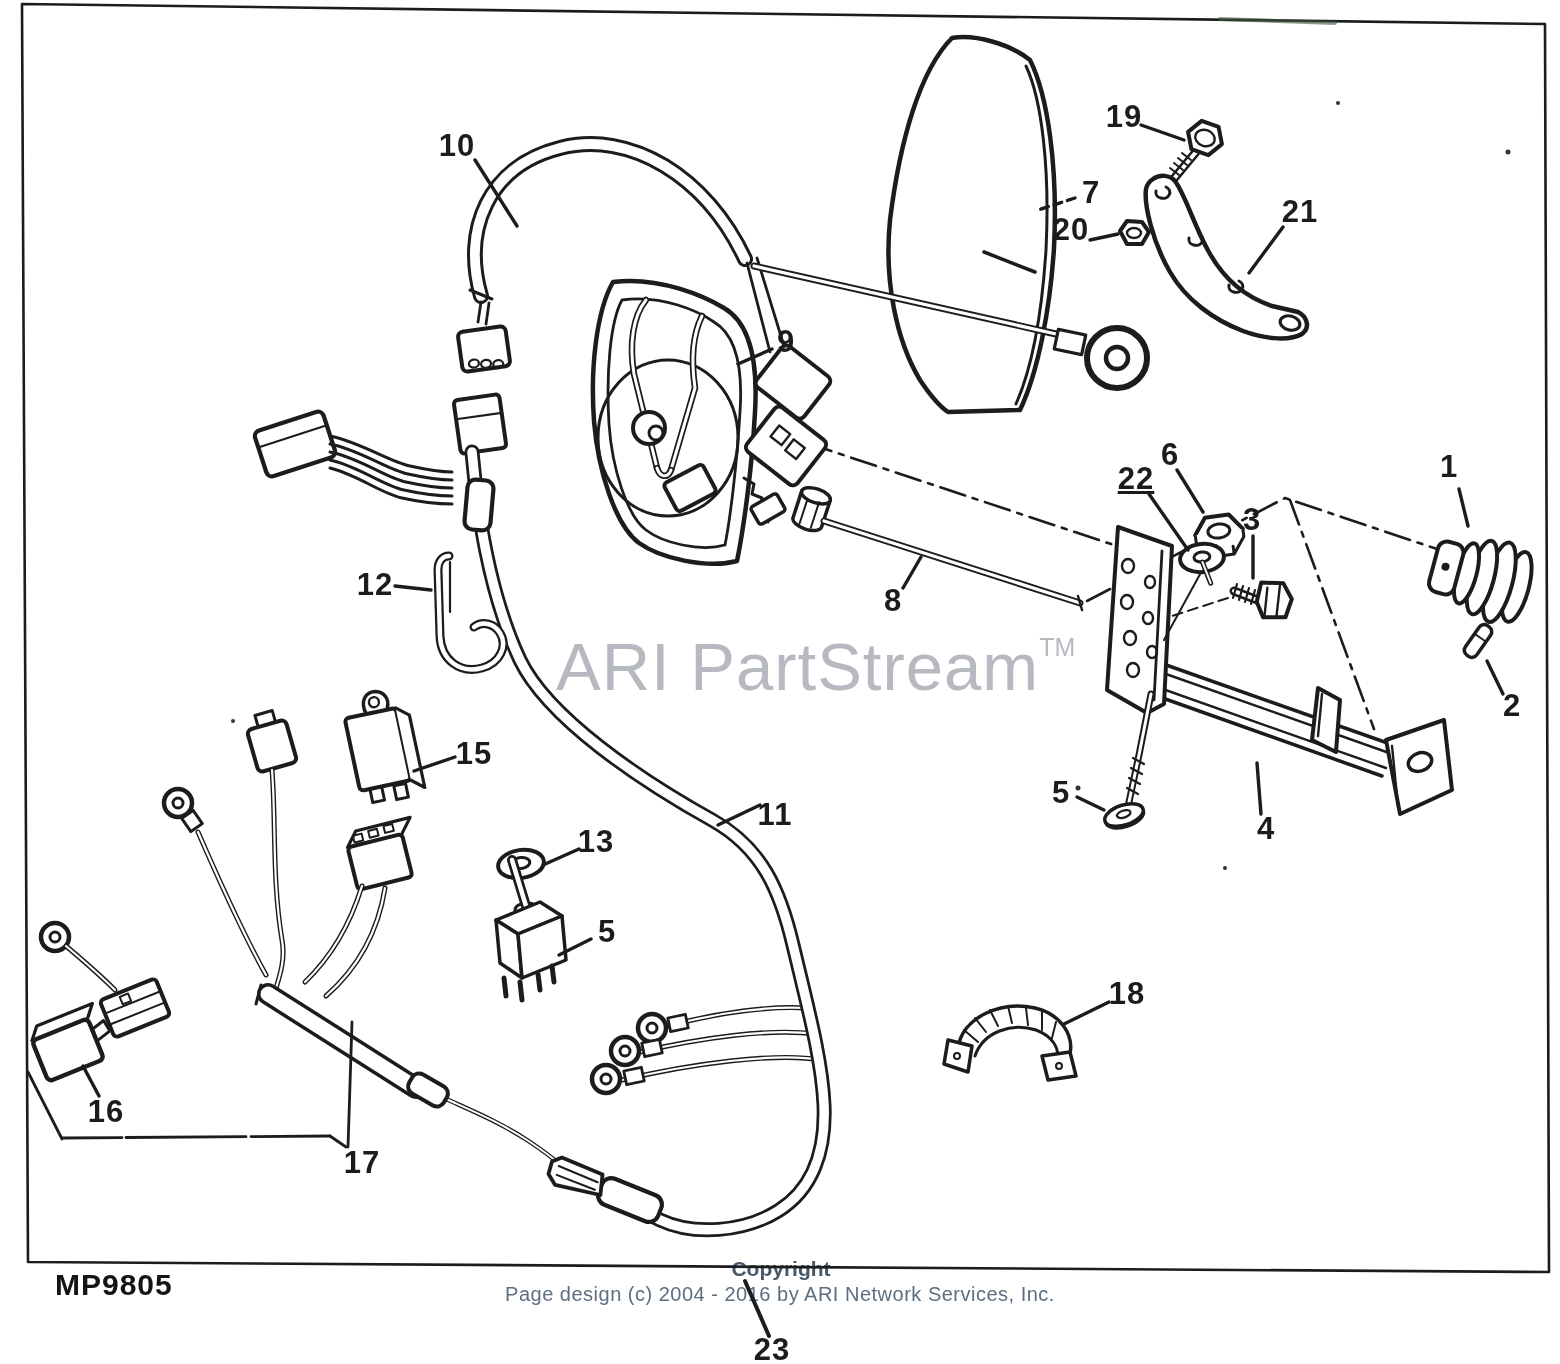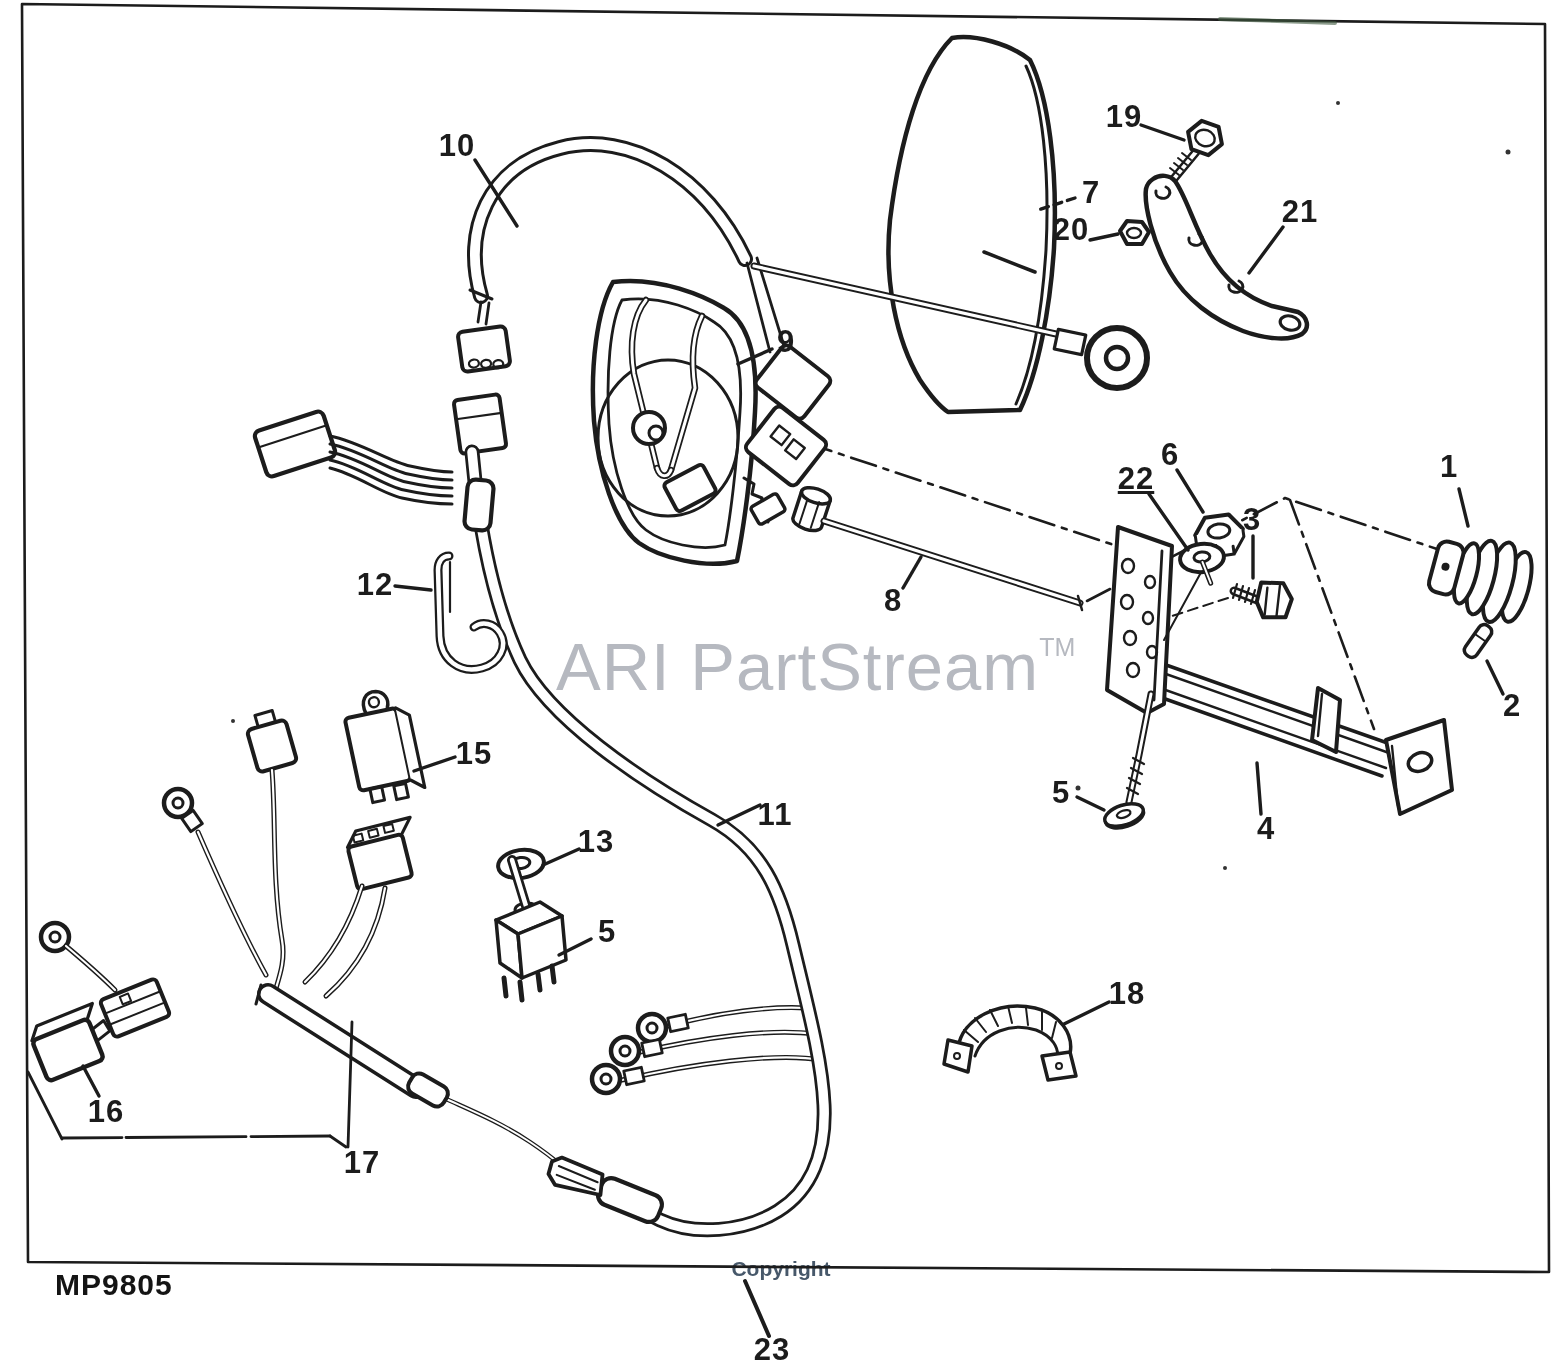--- a/index.html
+++ b/index.html
@@ -20,20 +20,21 @@
            font-size:31px;color:var(--line,#1c1c1c);letter-spacing:1px;}
 </style>
 </head>
 <body>
 
 <div class="stage">
 
   <div class="watermark"><span>ARI PartStream</span><span class="tm">TM</span></div>
 
   <div class="cp1">Copyright</div>
+  <div class="cp2">Page design (c) 2004 - 2016 by ARI Network Services, Inc.</div>
   <div class="code">MP9805</div>
 
   <svg class="art" width="1560" height="1364" viewBox="0 0 1560 1364">
     <g stroke="#1c1c1c" fill="none" stroke-linecap="round" stroke-linejoin="round">
 
       <g>
         <path d="M22,4 L1545,24 L1549,1272 L28,1262 Z" stroke-width="2.6"></path>
         <path d="M1220,19 L1335,23" stroke="#3f5a3f" stroke-width="4" opacity="0.6"></path>
       </g>
 

